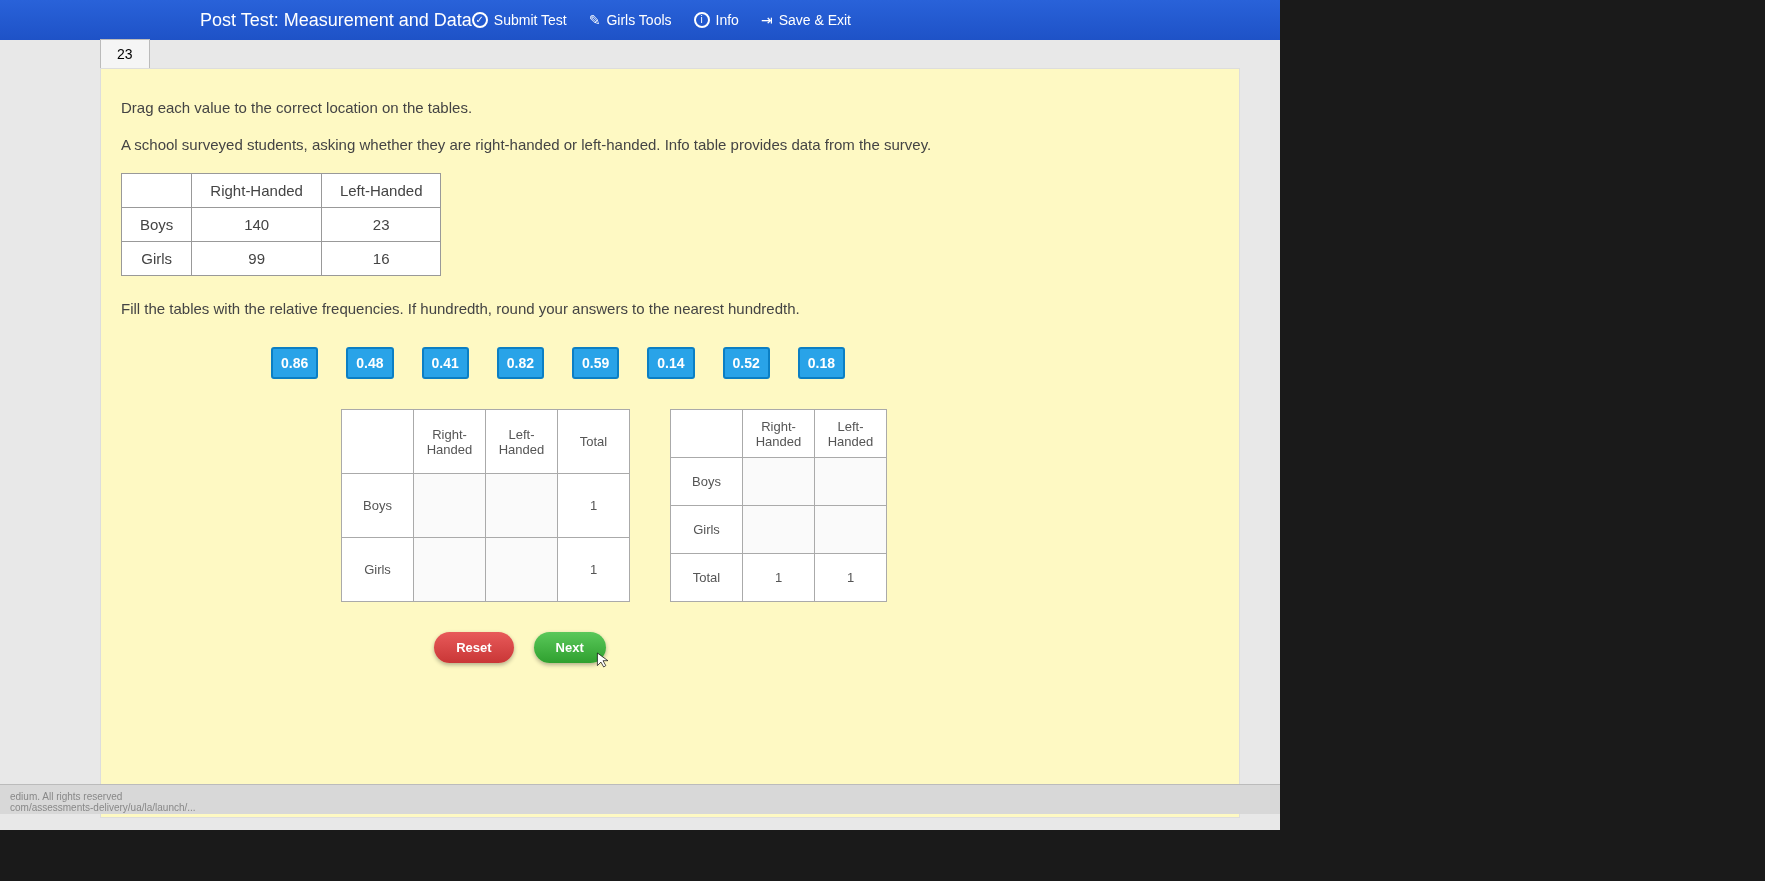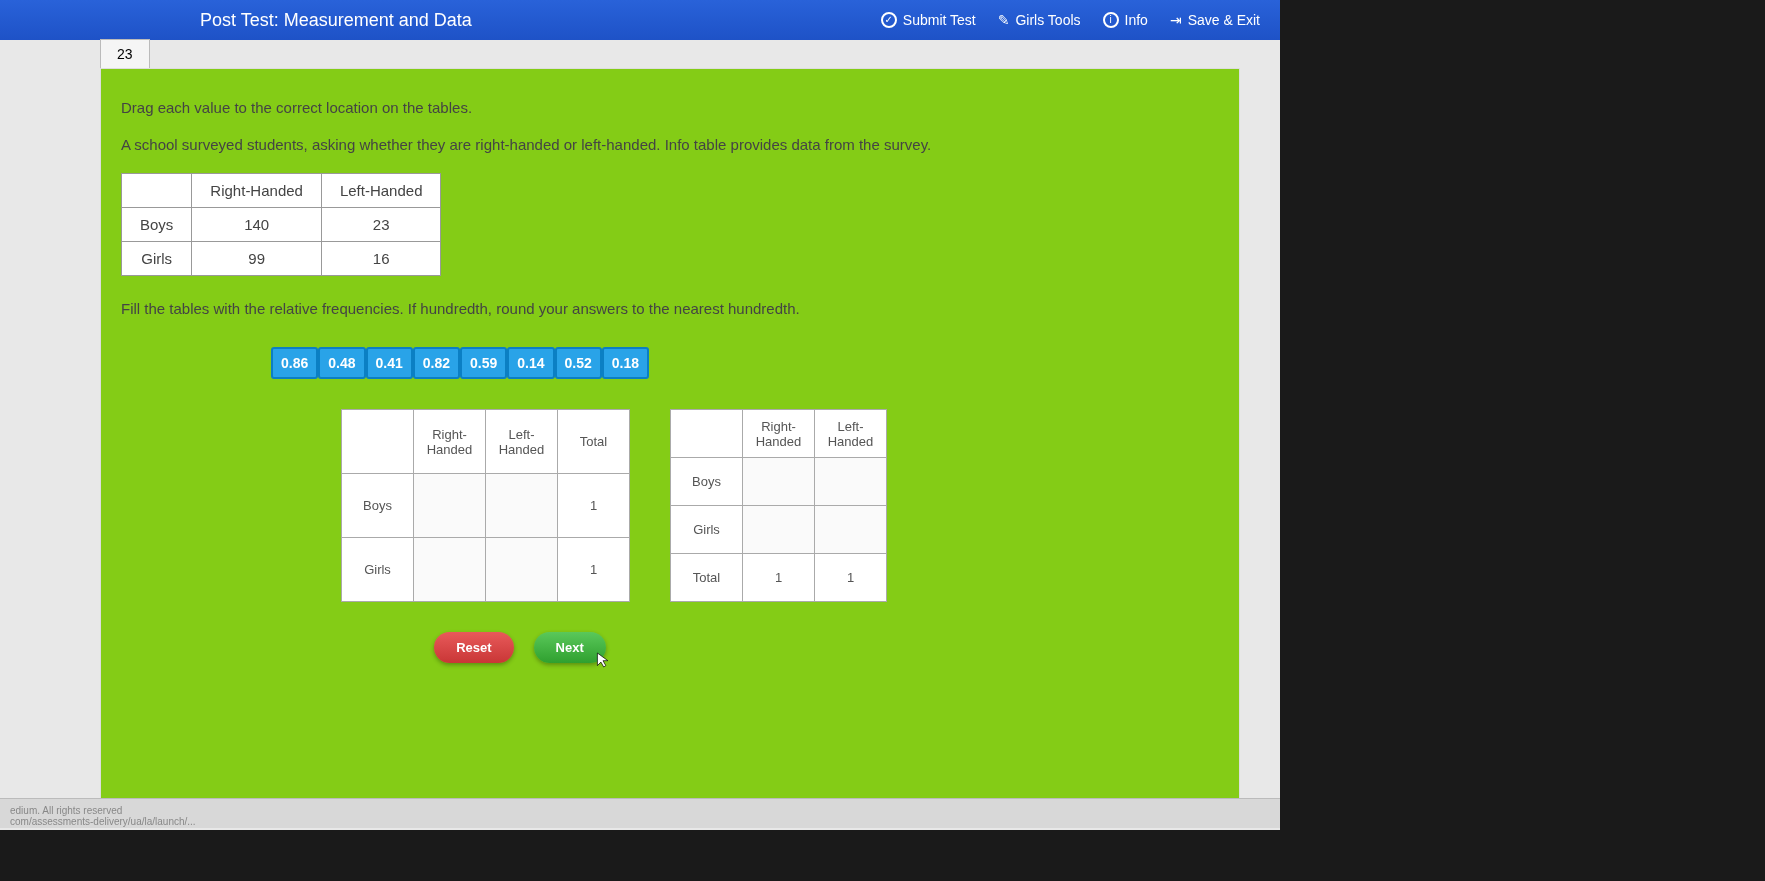--- a/index.html
+++ b/index.html
@@ -18,32 +18,31 @@
     margin-left: 0;
     margin-top: 0;
   }
   .header {
     background: linear-gradient(#2962d9, #1e52c7);
     height: 40px;
     display: flex;
     align-items: center;
     padding: 0 20px 0 200px;
     color: #fff;
-    justify-content: space-between;
   }
   .header-title { font-size: 18px; font-weight: 400; }
   .header-tools { display: flex; gap: 22px; align-items: center; font-size: 14px; }
   .header-tool { display: flex; align-items: center; gap: 6px; cursor: pointer; }
   .icon-circle {
     width: 16px; height: 16px; border: 2px solid #fff; border-radius: 50%;
     display: inline-flex; align-items: center; justify-content: center;
     font-size: 10px; line-height: 1;
   }
   .content-wrap {
-    background: #84cc16;
+    background: #fef9c3;
     margin: 0 40px 0 100px;
     height: 750px;
     position: relative;
     border: 1px solid #ddd;
   }
   .qnum-tab {
     position: absolute;
     top: -1px; left: -1px;
     background: #f5f5f5;
     border: 1px solid #bbb;
@@ -62,20 +61,21 @@
   table.data-table th, table.data-table td {
     border: 1px solid #999;
     padding: 8px 18px;
     text-align: center;
     font-size: 15px;
     background: #fff;
   }
   table.data-table th { font-weight: 400; }
   .chips-row {
     display: flex;
+    gap: 28px;
     margin: 30px 0 30px 150px;
   }
   .chip {
     background: #29a3e8;
     border: 2px solid #0b7fc4;
     color: #fff;
     font-weight: bold;
     padding: 6px 8px;
     font-size: 14px;
     border-radius: 3px;
@@ -124,21 +124,21 @@
   .btn-reset { background: linear-gradient(#e85a5a, #c93636); }
   .btn-next { background: linear-gradient(#5ac85a, #2fa02f); position: relative; }
   .cursor {
     position: absolute;
     right: -4px; bottom: -6px;
     width: 14px; height: 18px;
     pointer-events: none;
   }
   .footer-bar {
     position: absolute;
-    bottom: 2px; left: 0; right: 0;
+    bottom: 16px; left: 0; right: 0;
     height: 30px;
     background: #d8d8d8;
     border-top: 1px solid #bbb;
     font-size: 10px;
     color: #888;
     padding: 6px 10px;
     overflow: hidden;
     white-space: nowrap;
   }
 </style>

